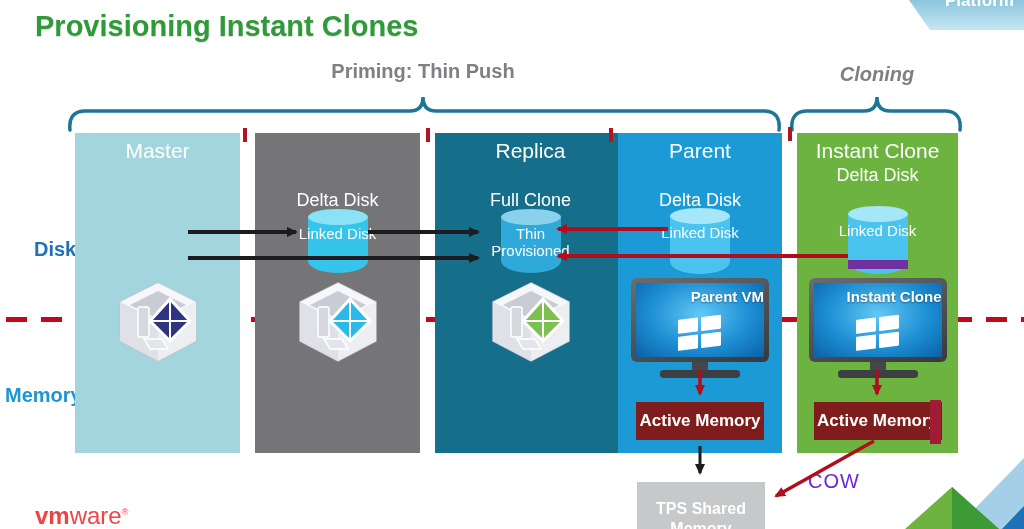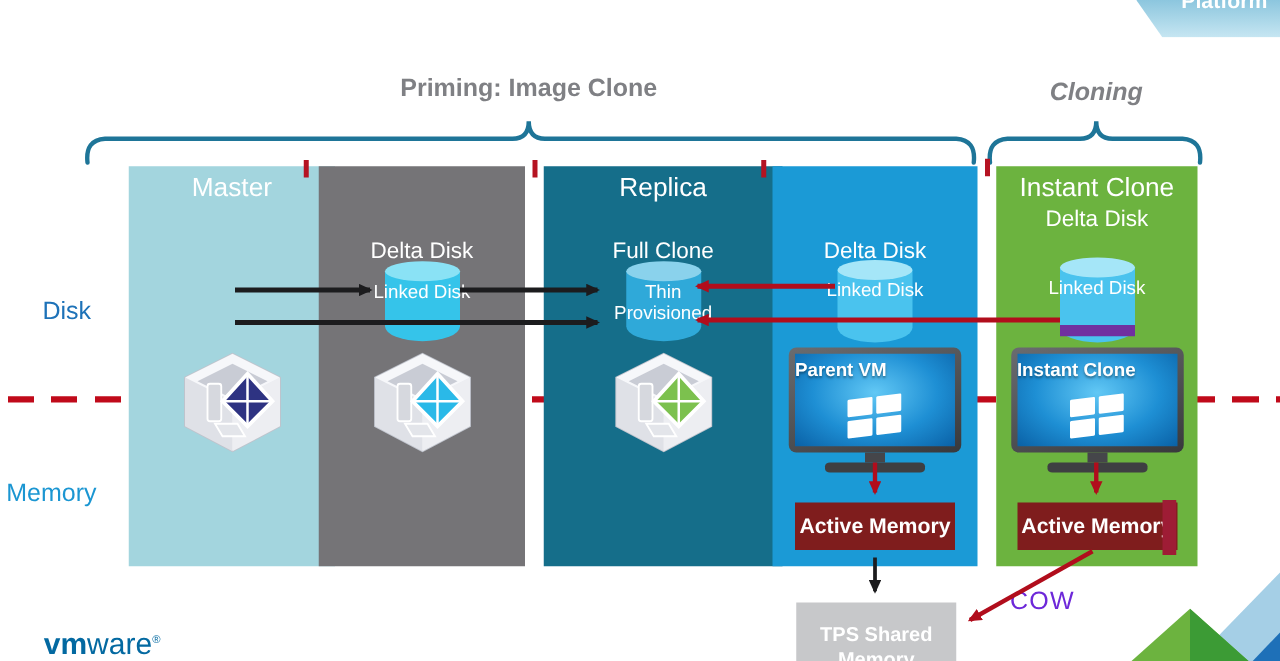--- a/index.html
+++ b/index.html
@@ -9,28 +9,28 @@
   .title{position:absolute;left:35px;top:10px;font-size:29px;font-weight:bold;color:#2f9b38;
          text-shadow:0 1px 1px rgba(0,0,0,.15);}
   .badge{position:absolute;left:903px;top:0;width:121px;height:30px;
          background:linear-gradient(180deg,#8cc6de,#c6e6f2);
          clip-path:polygon(6px 0,121px 0,121px 30px,27px 30px);}
   .badge span{position:absolute;top:-9px;left:42px;color:#fff;font-weight:bold;font-size:17px;white-space:nowrap;}
   .phase{position:absolute;color:#7f8084;font-weight:bold;font-size:20px;text-align:center;}
   .phase.priming{left:300px;top:60px;width:246px;}
   .phase.cloning{left:816px;top:63px;width:122px;font-style:italic;}
   
-  .axis{position:absolute;font-weight:normal;font-size:20px;}
+  .axis{position:absolute;font-weight:bold;font-size:20px;}
   .axis.disk{left:34px;top:238px;color:#1d72b8;}
   .axis.memory{left:5px;top:384px;color:#1b96d2;}
   .dash-line{position:absolute;left:6px;top:317px;width:1018px;height:5px;z-index:0;
      background:repeating-linear-gradient(90deg,#c00a1a 0 21px,transparent 21px 35px);}
   
   .col{position:absolute;top:133px;height:320px;z-index:1;}
-  .col.master{left:75px;width:165px;background:#a3d5de;margin-left:28px;}
+  .col.master{left:75px;width:165px;background:#a3d5de;}
   .col.itpl{left:255px;width:165px;background:#757477;}
   .col.replica{left:435px;width:191px;background:#156e8a;}
   .col.parent{left:618px;width:164px;background:#1b9ad6;}
   .col.iclone{left:797px;width:161px;background:#6cb33f;}
   .col-header{margin:6px auto 0;text-align:center;color:#fff;font-size:21px;line-height:1.15;}
   .itpl .col-header{max-width:126px;}
   .sub{position:absolute;left:-6px;right:-6px;text-align:center;color:#fff;font-size:18px;line-height:1.2;}
   .itpl .sub,.replica .sub,.parent .sub{top:57px;}
   .iclone .subwrap{position:absolute;left:-8px;right:-8px;top:32px;text-align:center;color:#fff;
                    font-size:18px;line-height:1.2;}
@@ -54,53 +54,54 @@
   .parent .cyl-top,.iclone .cyl-top{background:#a5e6f8;}
   .band{position:absolute;left:0;right:0;bottom:5px;height:9px;background:#7030a0;z-index:4;}
   
   .cube{position:absolute;top:148px;left:50%;transform:translateX(-50%);width:88px;height:84px;}
   
   .monitor{position:absolute;top:145px;left:50%;transform:translateX(-50%);width:138px;}
   .mon-frame{position:relative;height:84px;background:linear-gradient(160deg,#6a6c70,#38393c);
              border-radius:6px;}
   .mon-screen{position:absolute;left:5px;right:5px;top:5px;bottom:5px;overflow:hidden;
      background:radial-gradient(ellipse at 50% 42%,#62c8f5 0%,#1e8fd4 55%,#0a61a6 100%);}
-  .mon-label{position:absolute;top:5px;width:100%;text-align:left;color:#fff;font-weight:bold;
+  .mon-label{position:absolute;top:5px;width:100%;text-align:right;color:#fff;font-weight:bold;
              font-size:15px;text-shadow:0 1px 2px rgba(0,0,0,.4);}
   .win-logo{position:absolute;top:27px;left:50%;transform:translateX(-50%);}
   .mon-neck{width:16px;height:8px;background:#45464a;margin:0 auto;}
   .mon-base{width:80px;height:8px;background:#3e3f42;border-radius:4px/3px;margin:0 auto;}
   
   .active-mem{position:absolute;top:269px;left:50%;transform:translateX(-50%);width:128px;height:38px;
       background:#7f1d1d;color:#fff;font-weight:bold;font-size:17px;
       display:flex;align-items:center;justify-content:center;}
   .redbar{position:absolute;top:267px;left:calc(50% + 52px);width:11px;height:44px;background:#9e1c35;z-index:2;}
   .tps-box{position:absolute;left:637px;top:482px;width:128px;height:57px;background:#c7c8ca;z-index:2;
       color:#fff;font-weight:bold;font-size:16px;line-height:1.25;text-align:center;
       display:flex;align-items:flex-end;justify-content:center;}
   .tps-box span{display:block;width:110px;}
   .cow{position:absolute;left:808px;top:470px;font-size:20px;color:#6d28d9;letter-spacing:1px;z-index:2;}
   
   .overlay{position:absolute;left:0;top:0;z-index:5;pointer-events:none;}
   
-  .vmware{position:absolute;left:35px;top:502px;font-size:24px;color:#0369a1;z-index:2;}
+  .vmware{position:absolute;left:35px;top:502px;font-size:24px;color:#ef4444;z-index:2;}
   .vmware b{font-weight:bold;} .vmware sup{font-size:9px;}
   .mountain{position:absolute;right:0;bottom:0;z-index:0;}
 </style>
 </head>
 <body>
 
 <div class="stage">
 
+  <div class="title">Provisioning Instant Clones</div>
 
   <div class="badge">
     <span>Platform</span>
   </div>
 
-  <div class="phase priming">Priming: Image Clone</div>
+  <div class="phase priming">Priming: Thin Push</div>
   <div class="phase cloning">Cloning</div>
 
   <div class="axis disk">Disk</div>
   <div class="axis memory">Memory</div>
   <div class="dash-line"></div>
 
   <div class="col master">
     <div class="col-header">Master</div>
     <svg class="cube" viewBox="0 0 88 84">
       <polygon points="44,2 82,21 82,60 44,80 6,60 6,21" fill="#eceef2" stroke="#bfc3cc" stroke-width="1.5"></polygon>
@@ -150,20 +151,21 @@
       <polygon points="6,21 44,40 44,80 6,60" fill="#dfe1e7"></polygon>
       <polygon points="82,21 44,40 44,80 82,60" fill="#edeef2"></polygon>
       <rect x="24" y="26" width="11" height="30" rx="2" fill="#d6d8de" stroke="#fff" stroke-width="1.5"></rect>
       <polygon points="56,18 76,40 56,60 36,40" fill="#7cc14e" stroke="#fff" stroke-width="3"></polygon>
       <path d="M56,18 L56,60 M36,40 L76,40" stroke="#fff" stroke-width="2"></path>
       <polygon points="30,58 48,58 54,68 36,68" fill="#e3e5ea" stroke="#fff" stroke-width="1.5"></polygon>
     </svg>
   </div>
 
   <div class="col parent">
+    <div class="col-header">Parent</div>
     <div class="sub">Delta Disk</div>
     <div class="cyl">
       <div class="cyl-top"></div>
       <div class="cyl-body"></div>
       <div class="cyl-label">Linked Disk</div>
     </div>
     <div class="monitor">
       <div class="mon-frame">
         <div class="mon-screen">
           <div class="mon-label">Parent VM</div>

